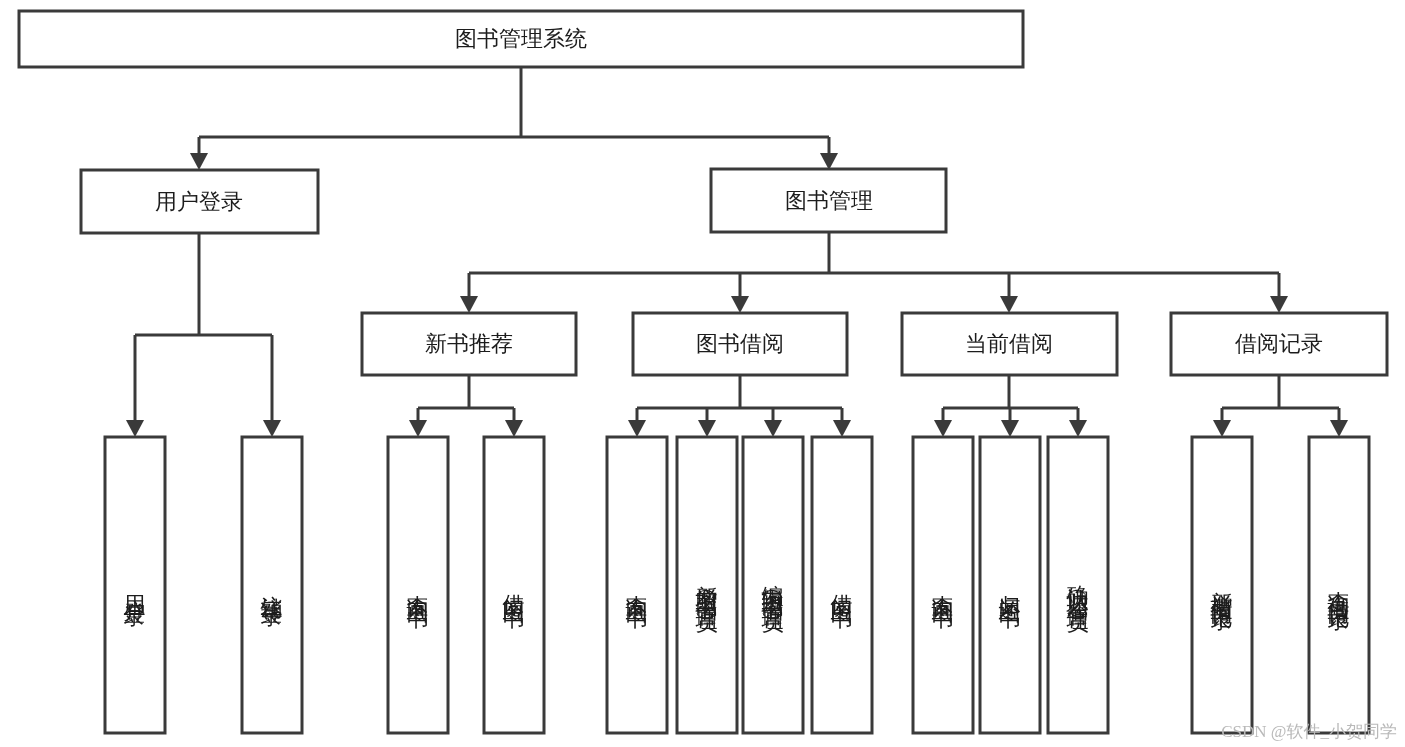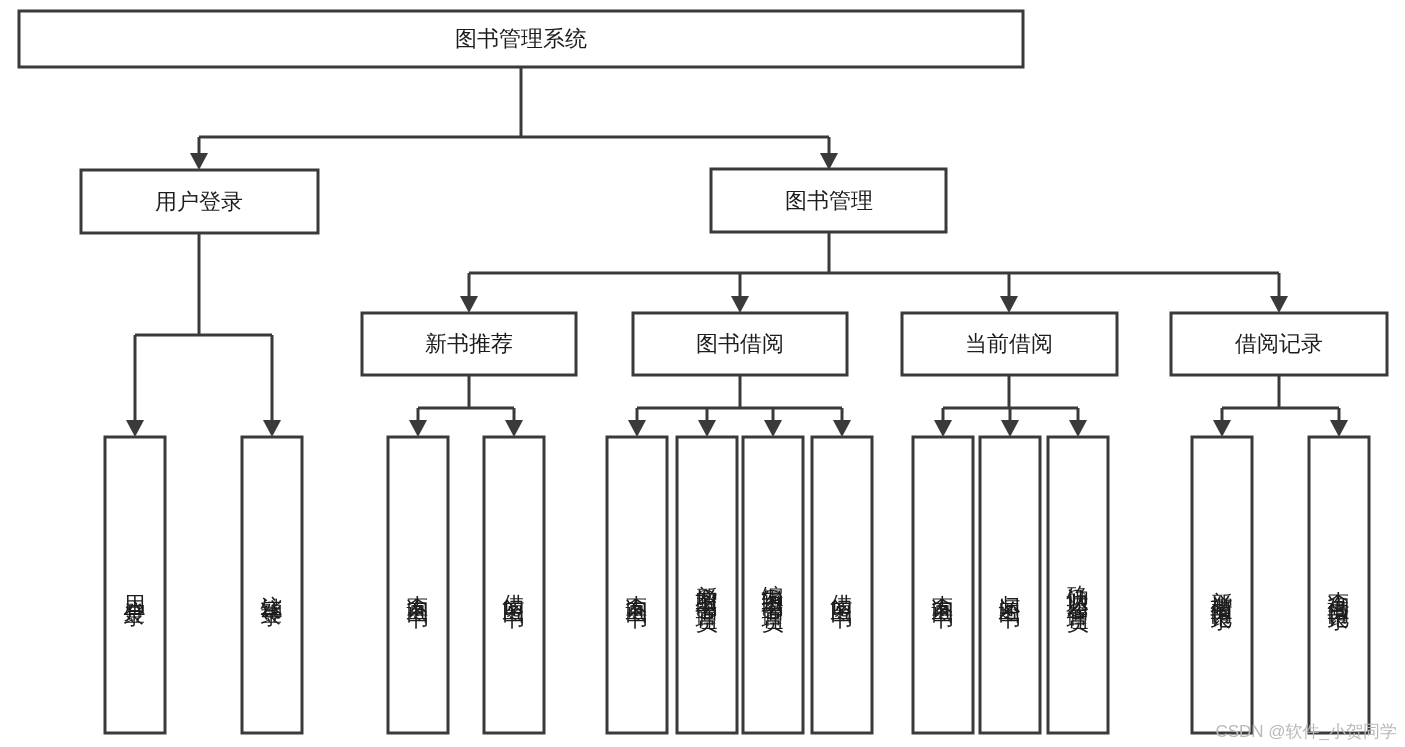--- a/index.html
+++ b/index.html
@@ -54,21 +54,21 @@
     font-size: 22px;
     writing-mode: vertical-rl;
     text-orientation: upright;
     text-anchor: middle;
     letter-spacing: 4px;
   }
   .watermark {
     position: absolute;
     right: 8px;
     bottom: 4px;
-    font-family: Liberation Sans, sans-serif;
+    font-family: Liberation Serif, serif;
     font-size: 17px;
     color: #b9b9b9;
     white-space: nowrap;
     pointer-events: none;
   }
 </style>
 </head>
 <body>
 
 <div id="diagram-root">

